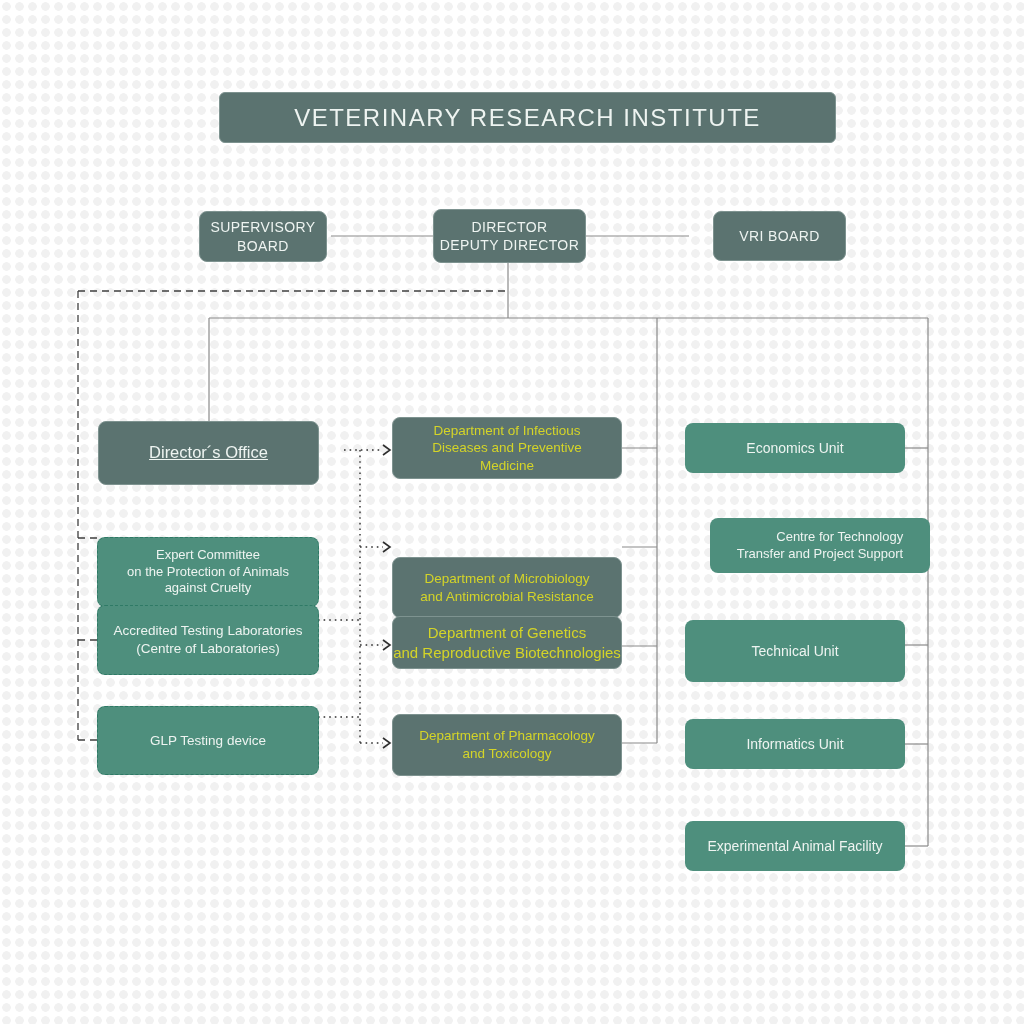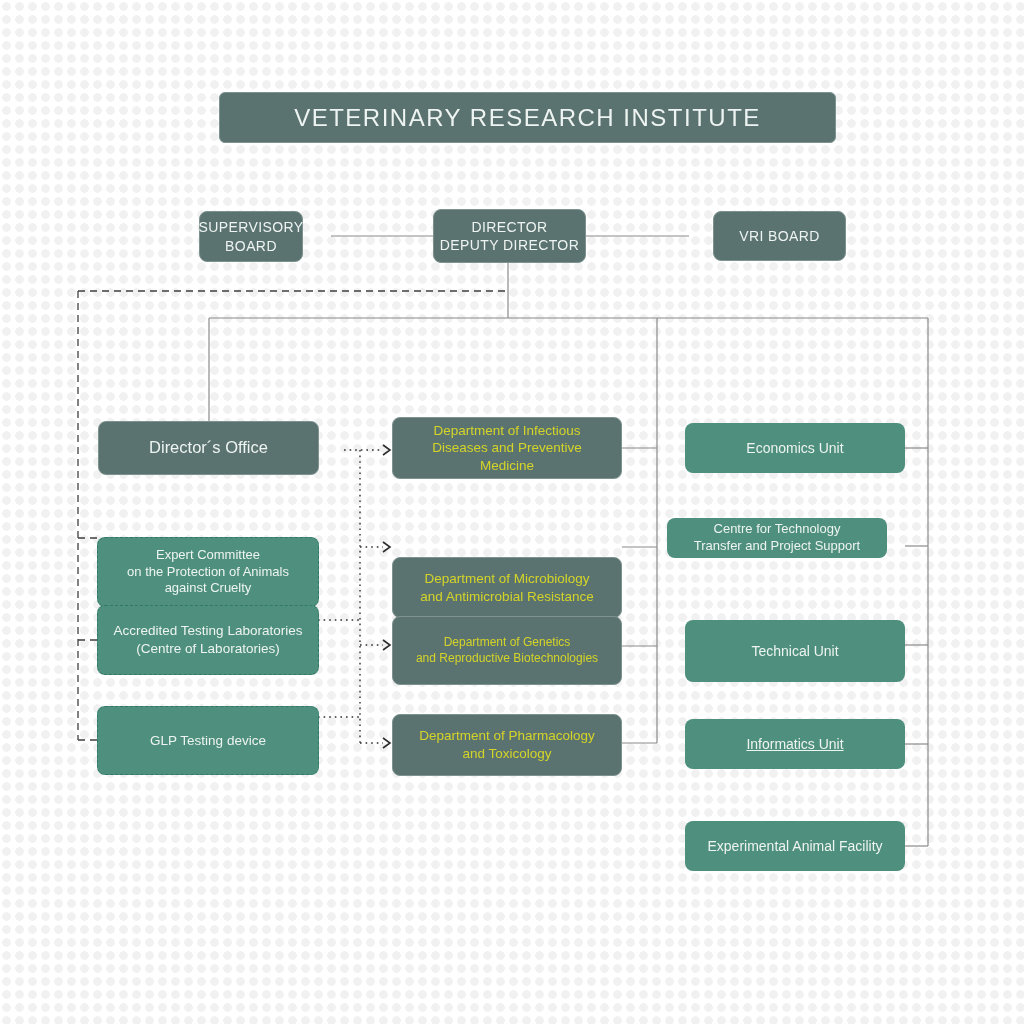--- a/index.html
+++ b/index.html
@@ -34,35 +34,35 @@
     color:var(--box_text);
     line-height:1.3;
   }
   .node span{white-space:pre-line;display:block;}
   .slate{background:var(--slate_box);border:1px solid #7e9390;}
   .teal{background:var(--teal_box);}
   .teal-dashed{background:var(--teal_box);border:1.6px dashed var(--teal_border);}
   .yellow{color:var(--yellow_text);}
 
   .n-title{left:203px;top:92px;width:617px;height:51px;font-size:24px;letter-spacing:1.5px;border-radius:6px;margin-left:16px;}
-  .n-supervisory{left:199px;top:211px;width:104px;height:51px;font-size:14px;letter-spacing:.4px;}
+  .n-supervisory{left:199px;top:211px;width:128px;height:51px;font-size:14px;letter-spacing:.4px;}
   .n-director{left:433px;top:209px;width:153px;height:54px;font-size:14px;letter-spacing:.4px;text-align:center;}
   .n-vri{left:689px;top:211px;width:133px;height:50px;font-size:14px;letter-spacing:.4px;margin-left:24px;}
-  .n-office{left:98px;top:421px;width:221px;height:54px;font-size:16.5px;}
+  .n-office{left:98px;top:421px;width:221px;height:64px;font-size:16.5px;text-decoration:underline;}
   .n-expert{left:97px;top:505px;width:222px;height:70px;font-size:13px;margin-top:32px;}
   .n-accredited{left:97px;top:605px;width:222px;height:70px;font-size:13.5px;}
   .n-glp{left:97px;top:706px;width:222px;height:69px;font-size:13.5px;}
   .n-dept1{left:392px;top:417px;width:230px;height:62px;font-size:13.5px;}
   .n-dept2{left:392px;top:516px;width:230px;height:61px;font-size:13.5px;margin-top:41px;}
-  .n-dept3{left:392px;top:616px;width:230px;height:69px;font-size:12px;}
+  .n-dept3{left:392px;top:616px;width:230px;height:53px;font-size:15px;}
   .n-dept4{left:392px;top:714px;width:230px;height:62px;font-size:13.5px;}
   .n-econ{left:685px;top:423px;width:220px;height:50px;font-size:14px;}
-  .n-centre{left:667px;top:518px;width:220px;height:40px;font-size:13px;}
+  .n-centre{left:710px;top:518px;width:220px;height:55px;font-size:13px;text-align:right;}
   .n-tech{left:685px;top:620px;width:220px;height:62px;font-size:14px;}
-  .n-info{left:685px;top:719px;width:220px;height:50px;font-size:14px;text-decoration:underline;}
+  .n-info{left:685px;top:719px;width:220px;height:50px;font-size:14px;}
   .n-exp{left:685px;top:821px;width:220px;height:50px;font-size:14px;}
 </style>
 </head>
 <body>
 
 <div id="canvas">
 
   <svg class="lines" viewBox="0 0 1024 1024" xmlns="http://www.w3.org/2000/svg">
 
     <g stroke="#8a8a8a" stroke-width="1.2" fill="none">

